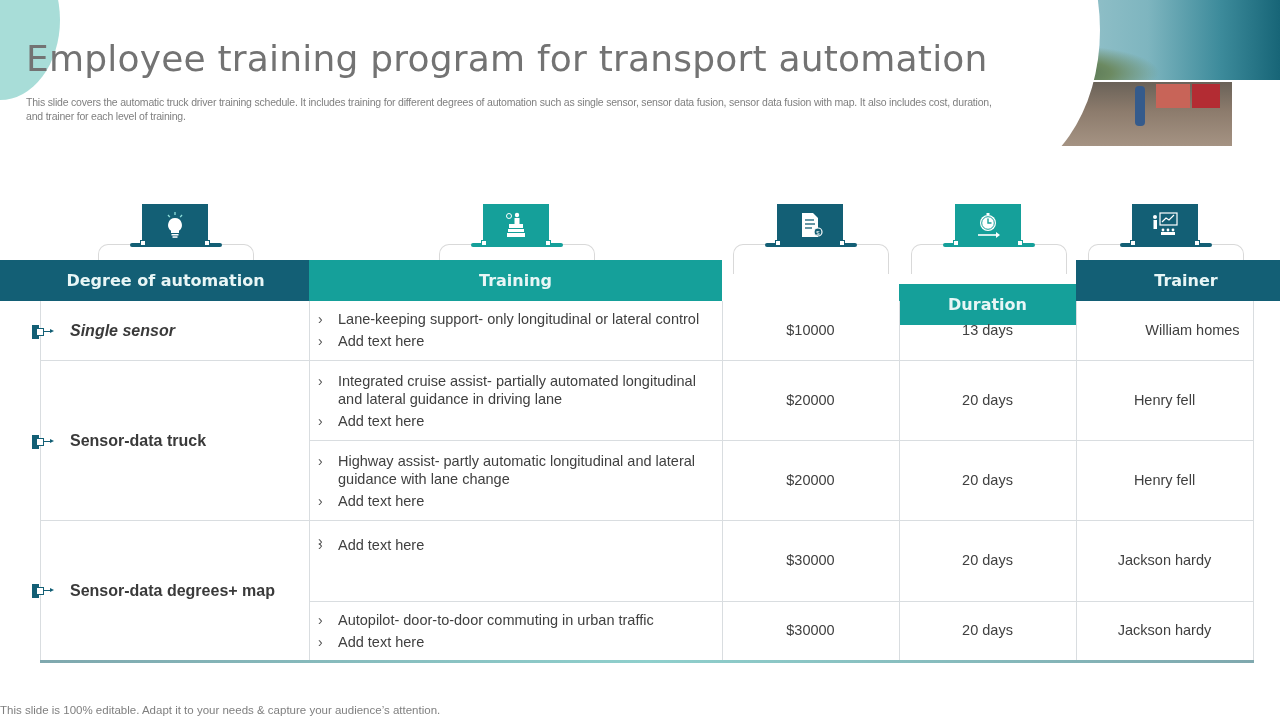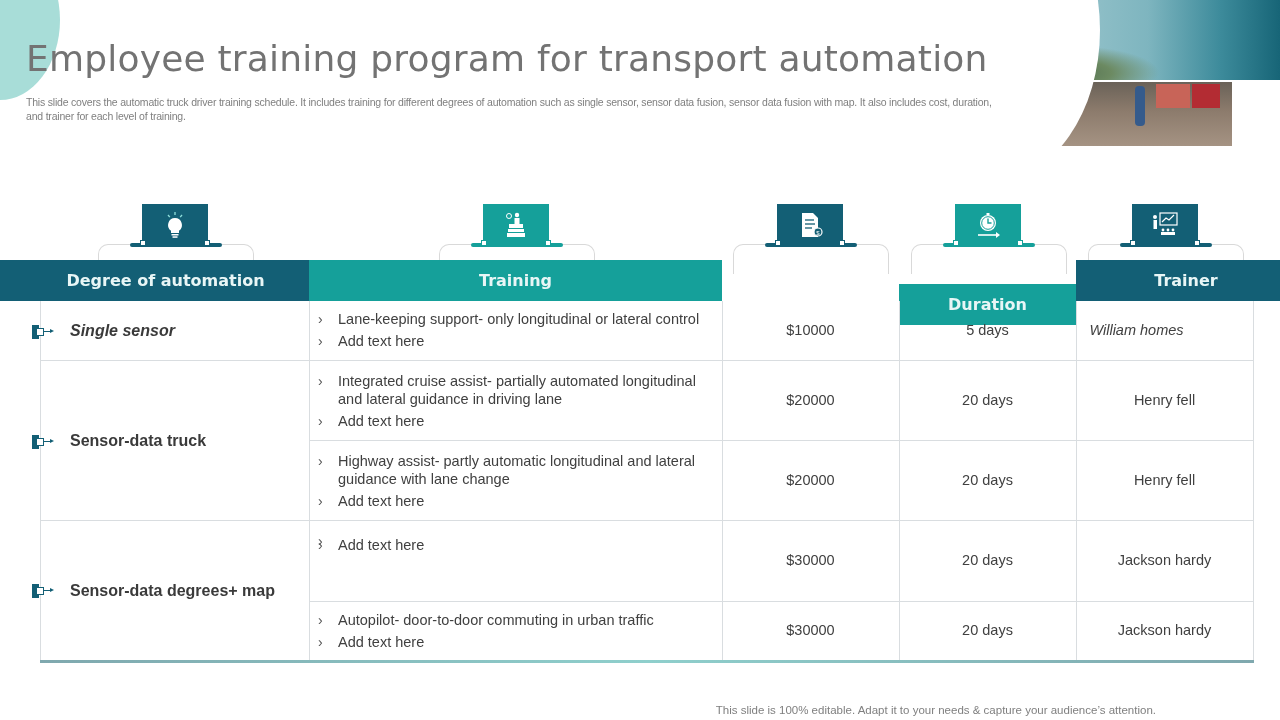--- a/index.html
+++ b/index.html
@@ -91,21 +91,21 @@
   .marker .ah { position: absolute; left: 18px; top: 4px; width: 0; height: 0;
     border-left: 4px solid #135f75; border-top: 2.5px solid transparent; border-bottom: 2.5px solid transparent; }
 
   .training { position: absolute; left: 318px; width: 392px; font-size: 14.5px; line-height: 18px; color: #404040; }
   .bullet { position: relative; padding-left: 20px; margin-bottom: 4px; }
   .bullet .chev { position: absolute; left: 0; top: 0; color: #555; font-size: 14px; }
 
   .val { position: absolute; font-size: 14.5px; color: #404040; text-align: center; }
 
   .footer {
-    position: absolute; left: 0; top: 704px; width: 1156px; text-align: right;
+    position: absolute; left: 0; top: 704px; width: 1156px; text-align: left;
     font-size: 11.5px; color: #7f7f7f;
   }
 </style>
 </head>
 <body>
 
 <div class="deco-circle"></div>
 
 <h1 class="title">Employee training program for transport automation</h1>
 <p class="subtitle">This slide covers the automatic truck driver training schedule. It includes training for different degrees of automation such as single sensor, sensor data fusion, sensor data fusion with map. It also includes cost, duration, and trainer for each level of training.</p>
@@ -281,22 +281,22 @@
 <div class="training" style="top:532px;">
   <div class="bullet"><span class="chev">›</span></div>
   <div class="bullet"><span class="chev">›</span><span>Add text here</span></div>
 </div>
 <div class="training" style="top:611px;">
   <div class="bullet"><span class="chev">›</span><span>Autopilot- door-to-door commuting in urban traffic</span></div>
   <div class="bullet"><span class="chev">›</span><span>Add text here</span></div>
 </div>
 
 <div class="val" style="left:722px;width:177px;top:322px;">$10000</div>
-<div class="val" style="left:899px;width:177px;top:322px;">5 days</div>
-<div class="val" style="left:1048px;width:177px;top:322px;font-style:italic;">William homes</div>
+<div class="val" style="left:899px;width:177px;top:322px;">13 days</div>
+<div class="val" style="left:1104px;width:177px;top:322px;">William homes</div>
 
 <div class="val" style="left:722px;width:177px;top:392px;">$20000</div>
 <div class="val" style="left:899px;width:177px;top:392px;">20 days</div>
 <div class="val" style="left:1076px;width:177px;top:392px;">Henry fell</div>
 
 <div class="val" style="left:722px;width:177px;top:472px;">$20000</div>
 <div class="val" style="left:899px;width:177px;top:472px;">20 days</div>
 <div class="val" style="left:1076px;width:177px;top:472px;">Henry fell</div>
 
 <div class="val" style="left:722px;width:177px;top:552px;">$30000</div>

